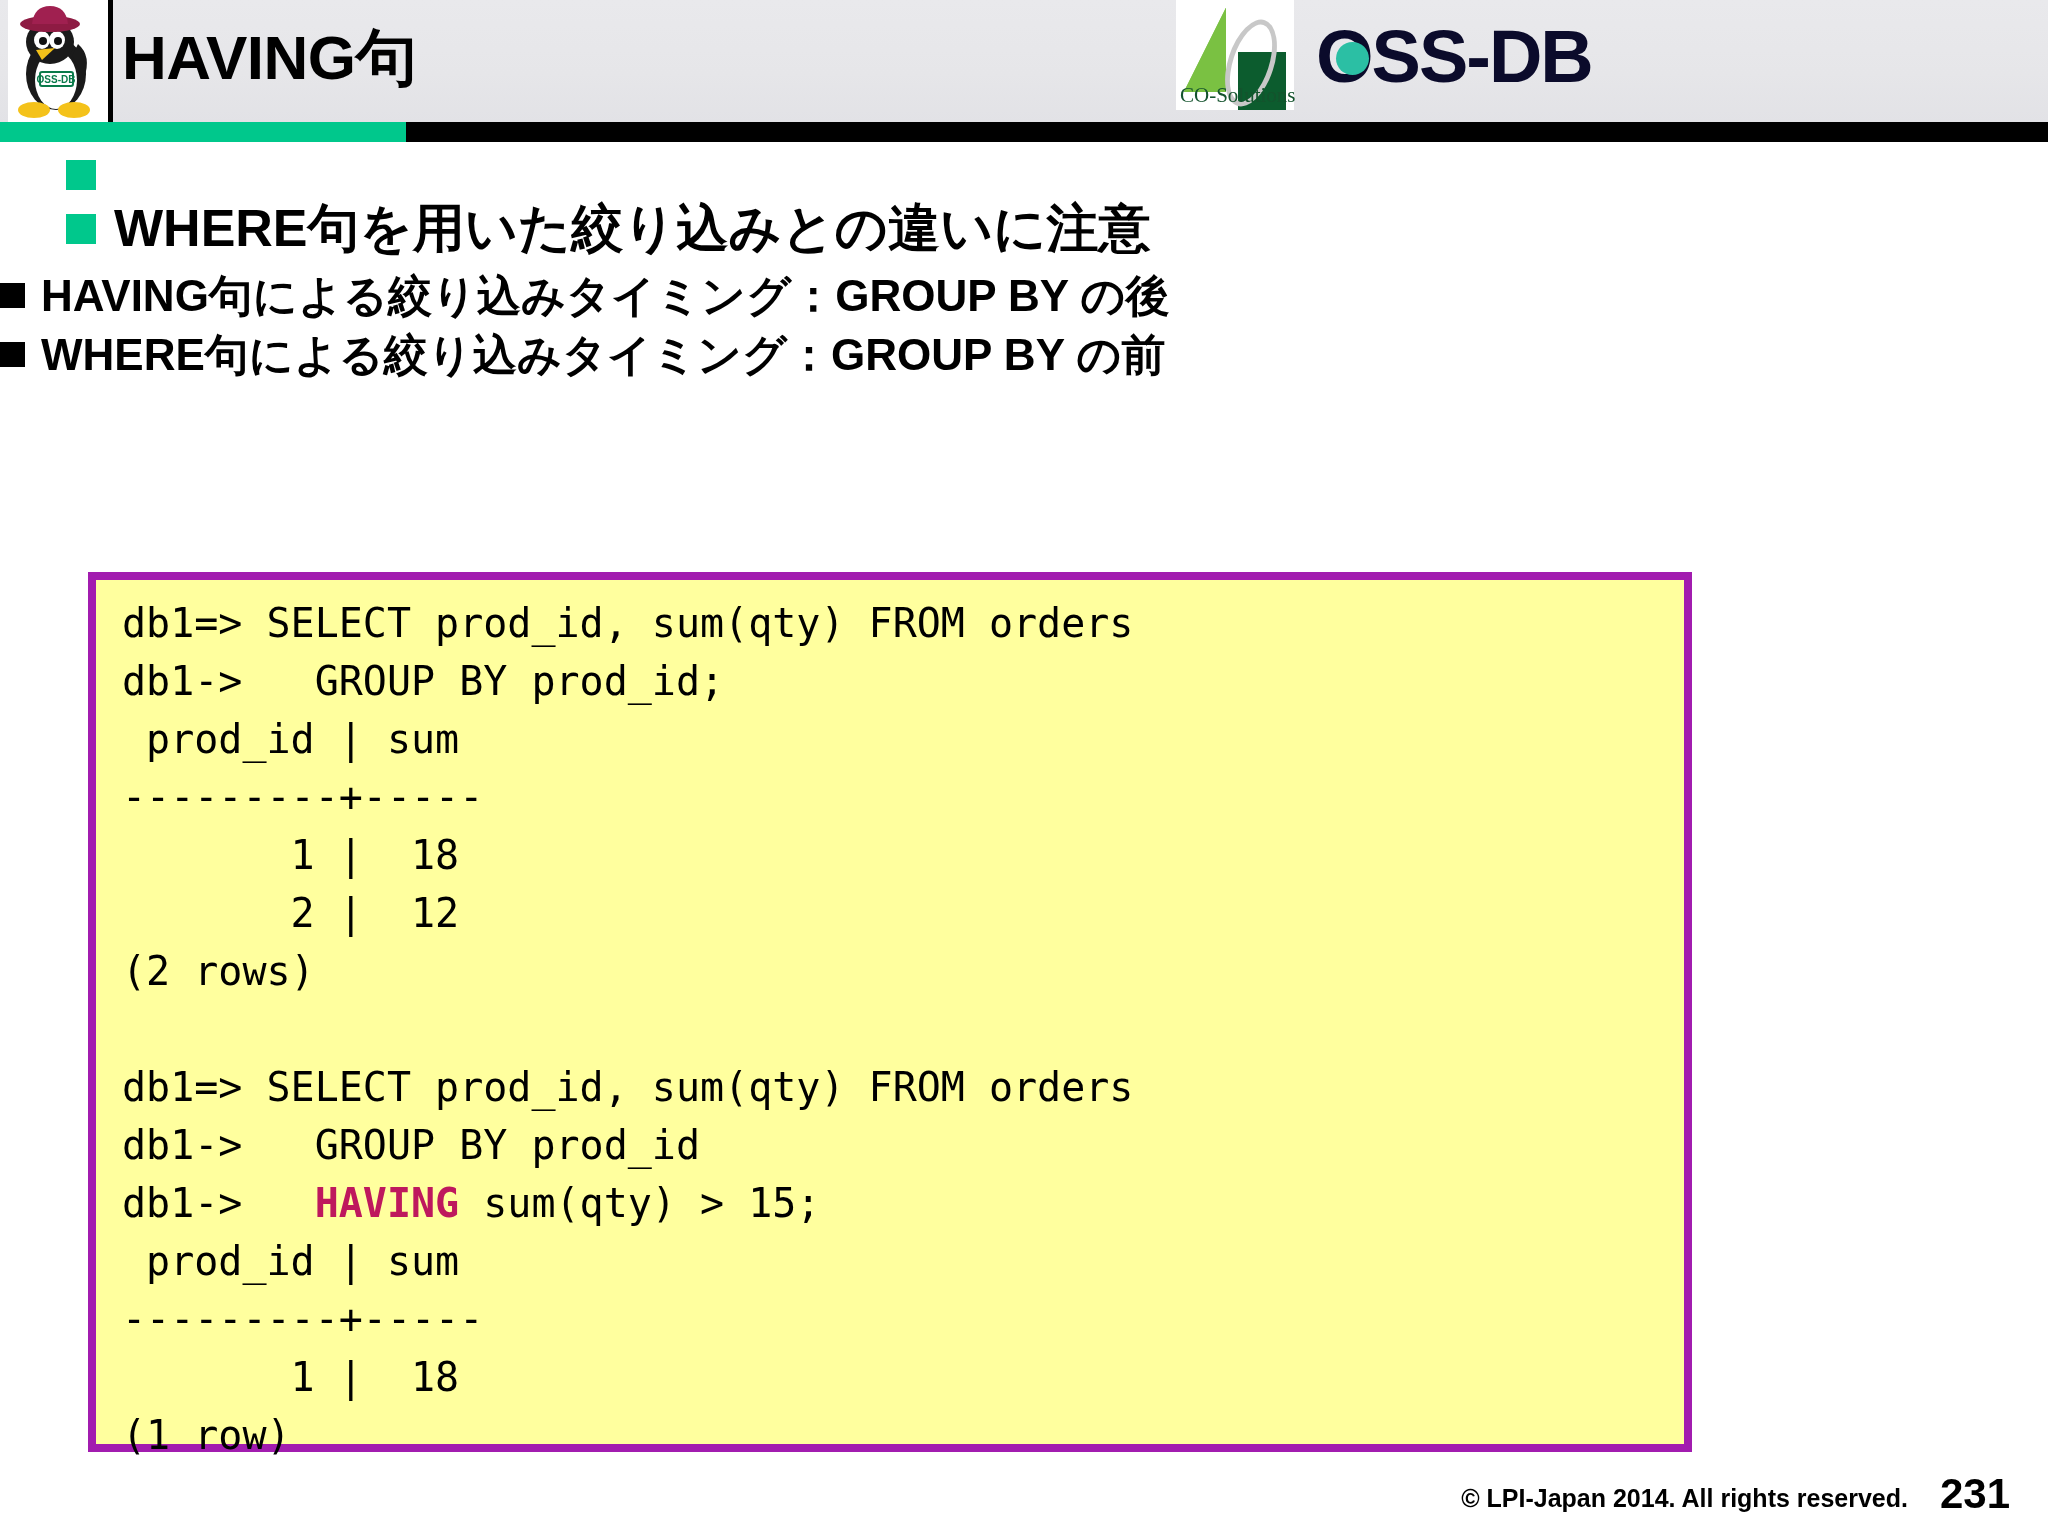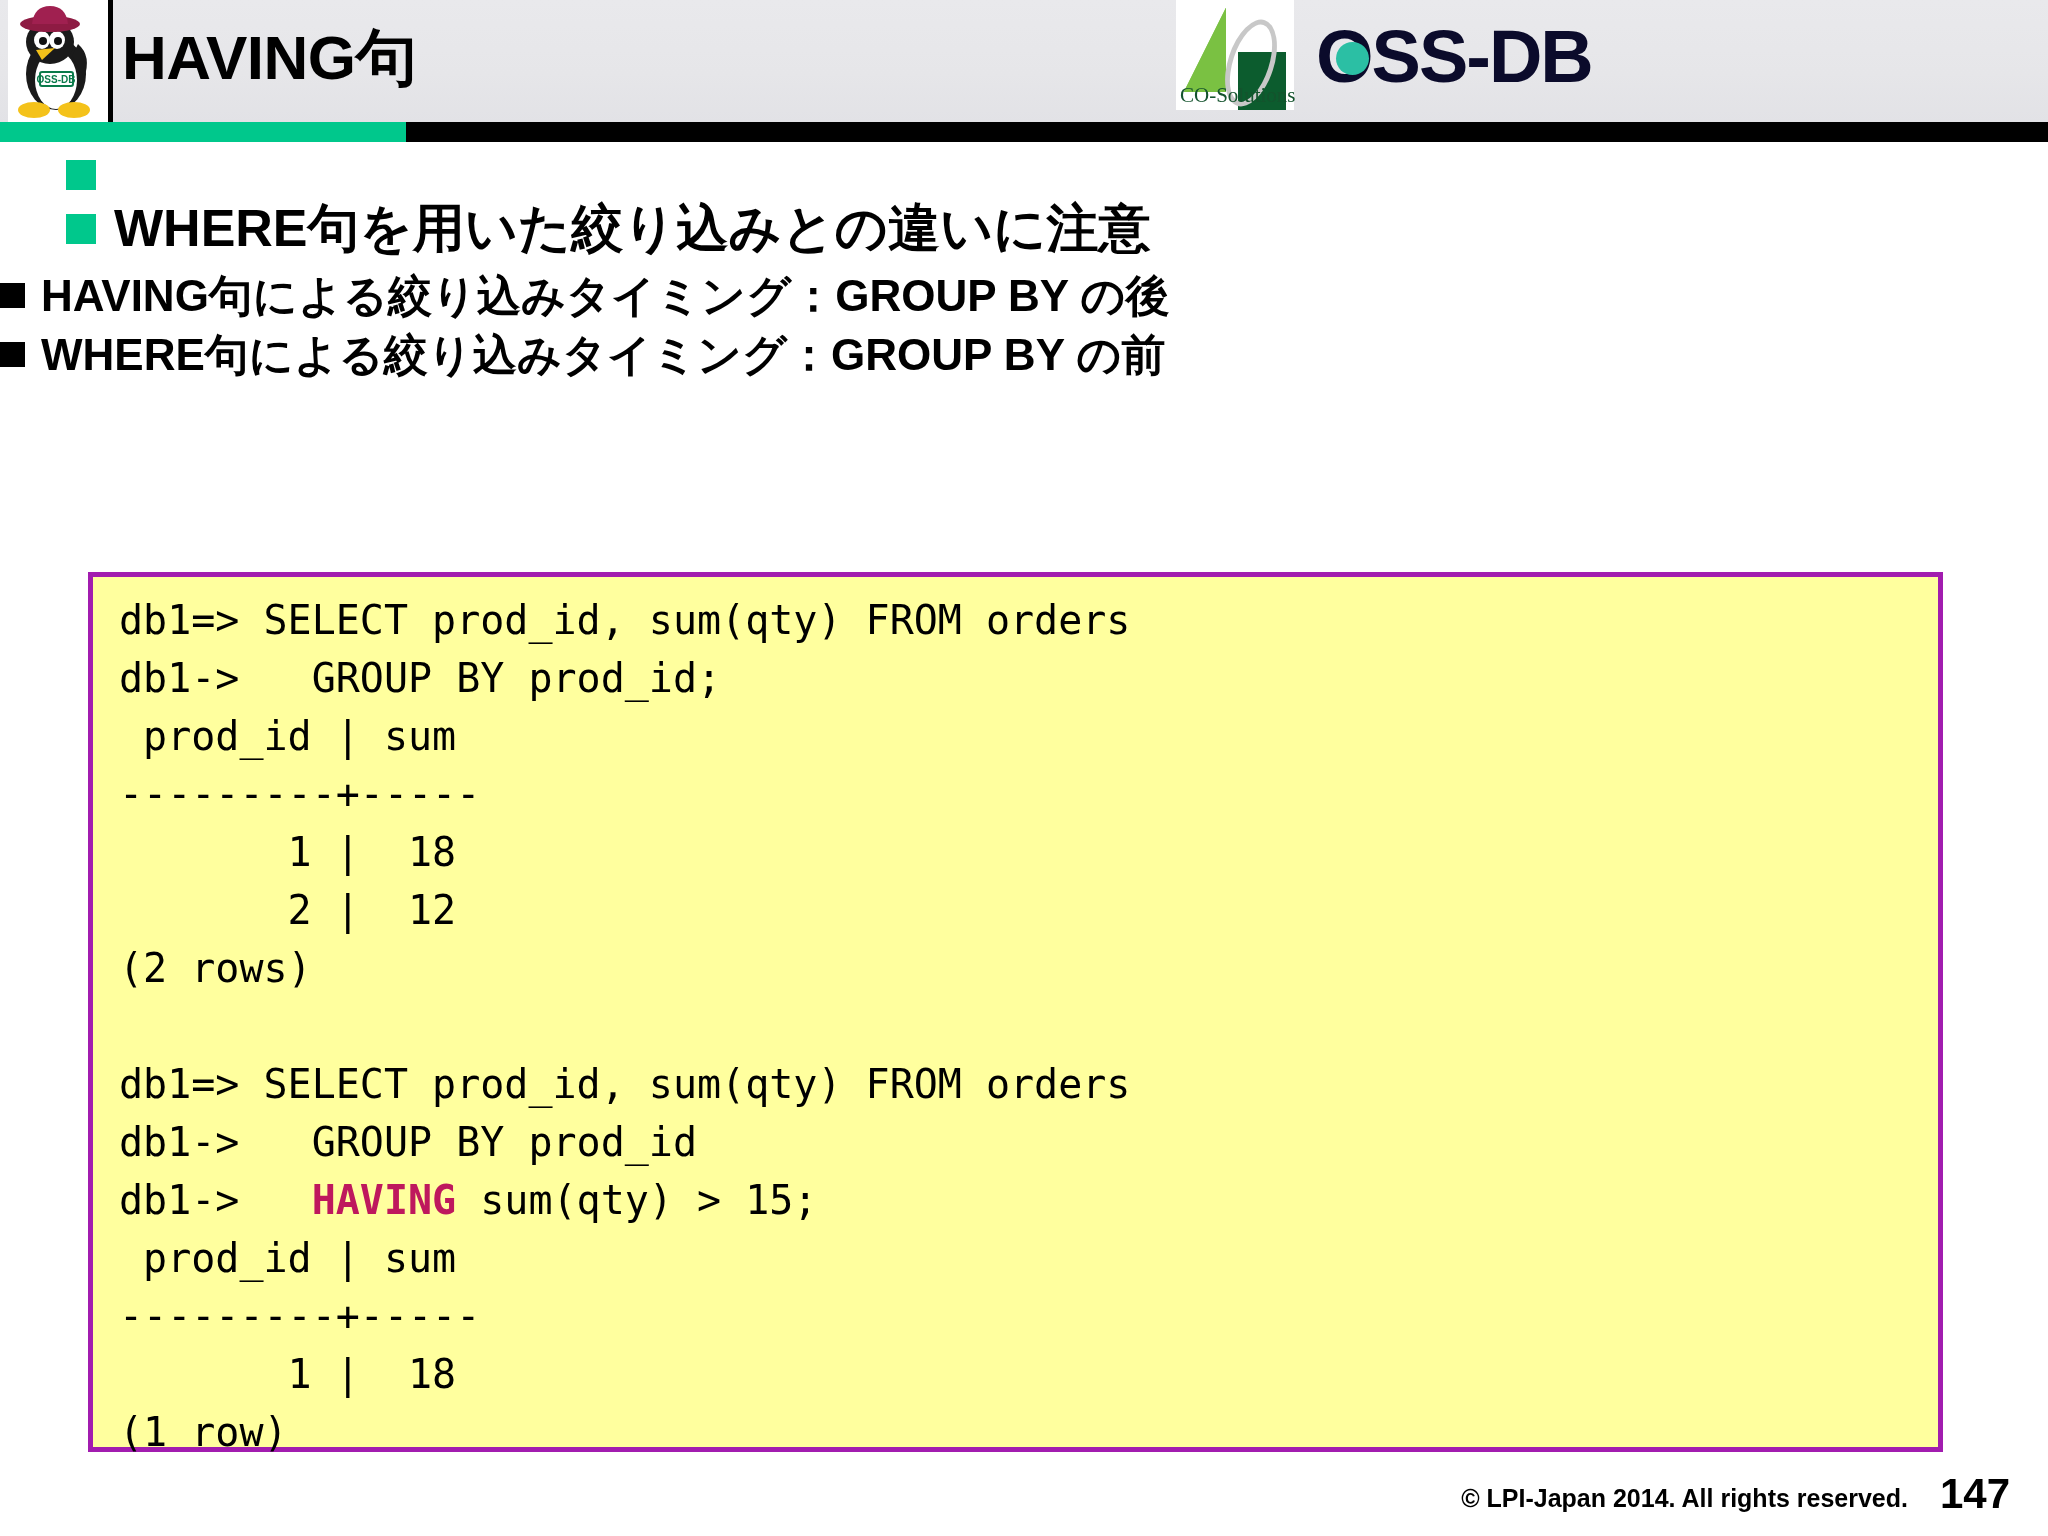--- a/index.html
+++ b/index.html
@@ -170,24 +170,24 @@
     line-height: 1.3;
     font-family: "Liberation Sans", sans-serif;
   }
   .bullet-l2 .timing { display: inline-block; min-width: 735px; }
 
   
   #code-box {
     position: absolute;
     left: 88px;
     top: 572px;
-    width: 1855px;
+    width: 1604px;
     height: 880px;
     background: #ffff9e;
-    border: 5px solid #a21caf;
+    border: 8px solid #a21caf;
     box-sizing: border-box;
     padding: 14px 0 0 26px;
   }
   #code-box pre {
     margin: 0;
     font-family: "DejaVu Sans Mono", "Liberation Mono", monospace;
     font-size: 40px;
     line-height: 58px;
     color: #000000;
     white-space: pre;
@@ -307,13 +307,13 @@
 db1=&gt; SELECT prod_id, sum(qty) FROM orders
 db1-&gt;   GROUP BY prod_id
 db1-&gt;   </span><span class="kw-having">HAVING</span><span> sum(qty) &gt; 15;
  prod_id | sum
 ---------+-----
        1 |  18
 (1 row)</span></pre>
 </div>
 
 <div id="footer-copy">© LPI-Japan 2014. All rights reserved.</div>
-<div id="footer-page">147</div>
+<div id="footer-page">231</div>
 
 </body></html>

